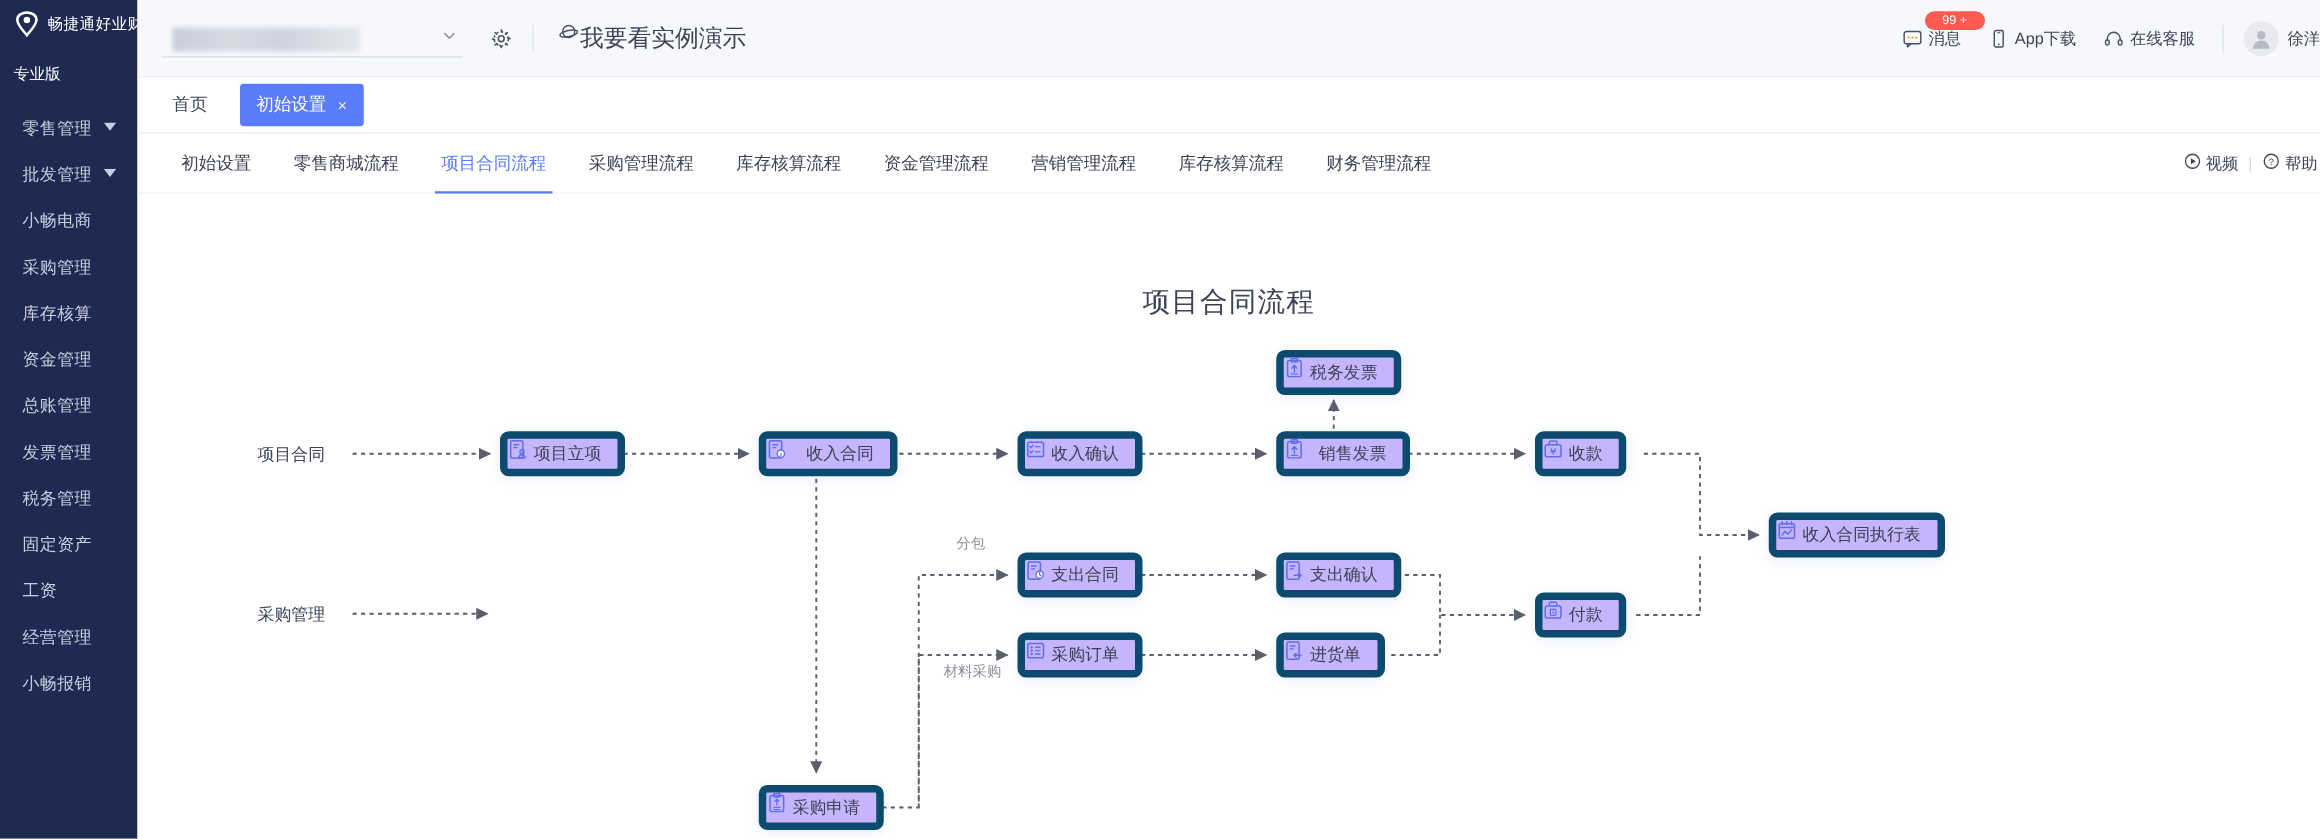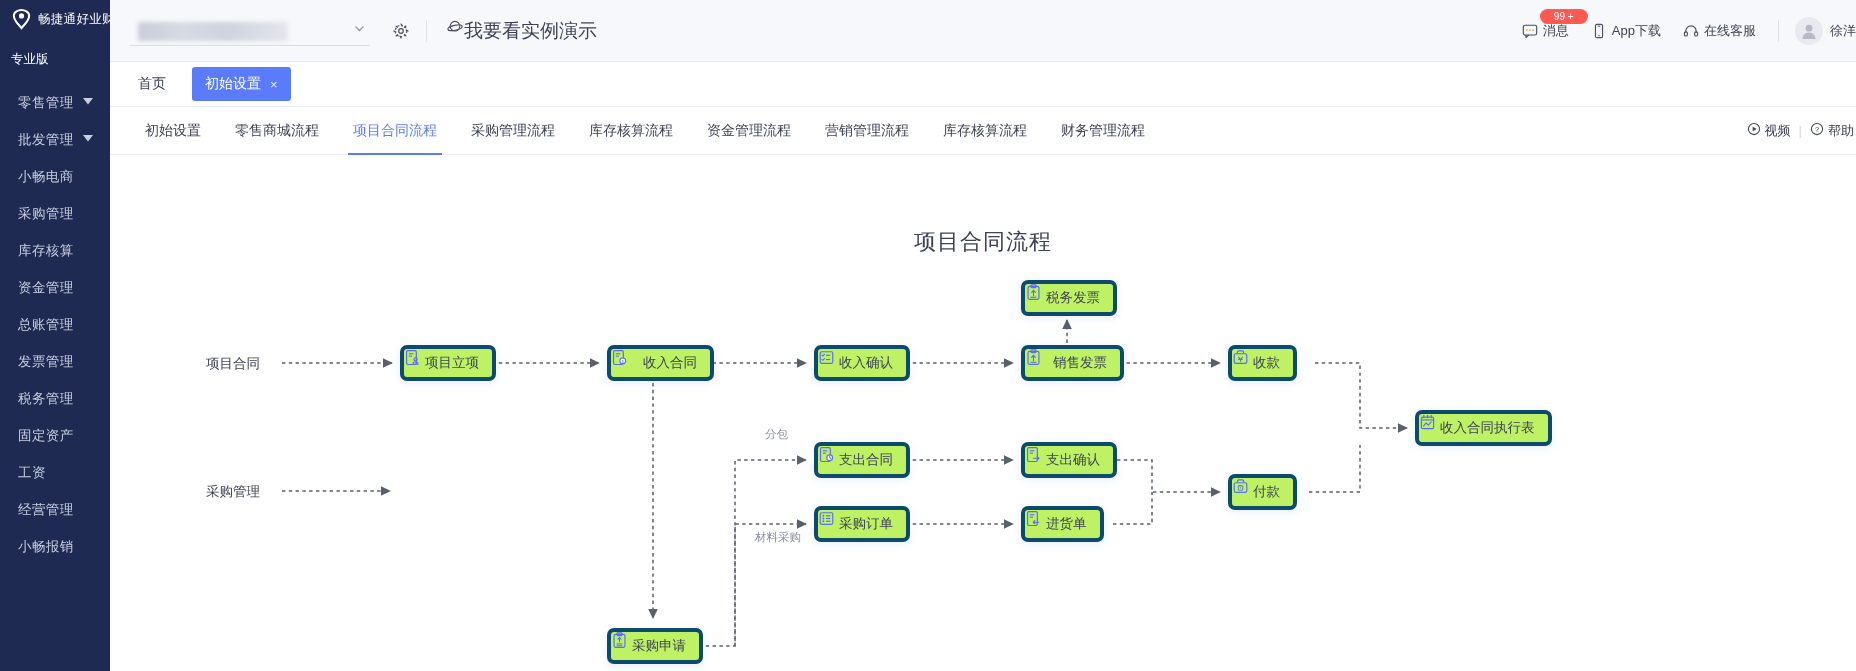--- a/index.html
+++ b/index.html
@@ -131,22 +131,22 @@
     background:#fff; overflow:hidden;
   }
   .page-title {
     position:absolute; left:0; right:0; top:72px; text-align:center;
     font-size:22px; color:#3d4256; letter-spacing:1px;
   }
   .flow { position:absolute; left:0; top:0; width:1746px; height:516px; }
   .flow svg { position:absolute; left:0; top:0; }
 
   .node {
-    position:absolute; height:36px; background:#bef264;
-    border:4px solid #0c4a6e; border-radius:7px;
+    position:absolute; height:36px; background:#c4b5fd;
+    border:6px solid #0c4a6e; border-radius:7px;
     box-shadow:0 2px 9px rgba(91,124,250,.14);
     display:flex; align-items:center; gap:8px; padding:0 13px;
     font-size:13.5px; color:#3d4256; cursor:pointer; white-space:nowrap;
   }
   .node .ic { width:17px; height:17px; flex:none; display:block; }
 
   .rowlabel {
     position:absolute; font-size:13.5px; color:#3d4256; white-space:nowrap;font-family:Liberation Mono, monospace;
   }
   .edgelabel {

